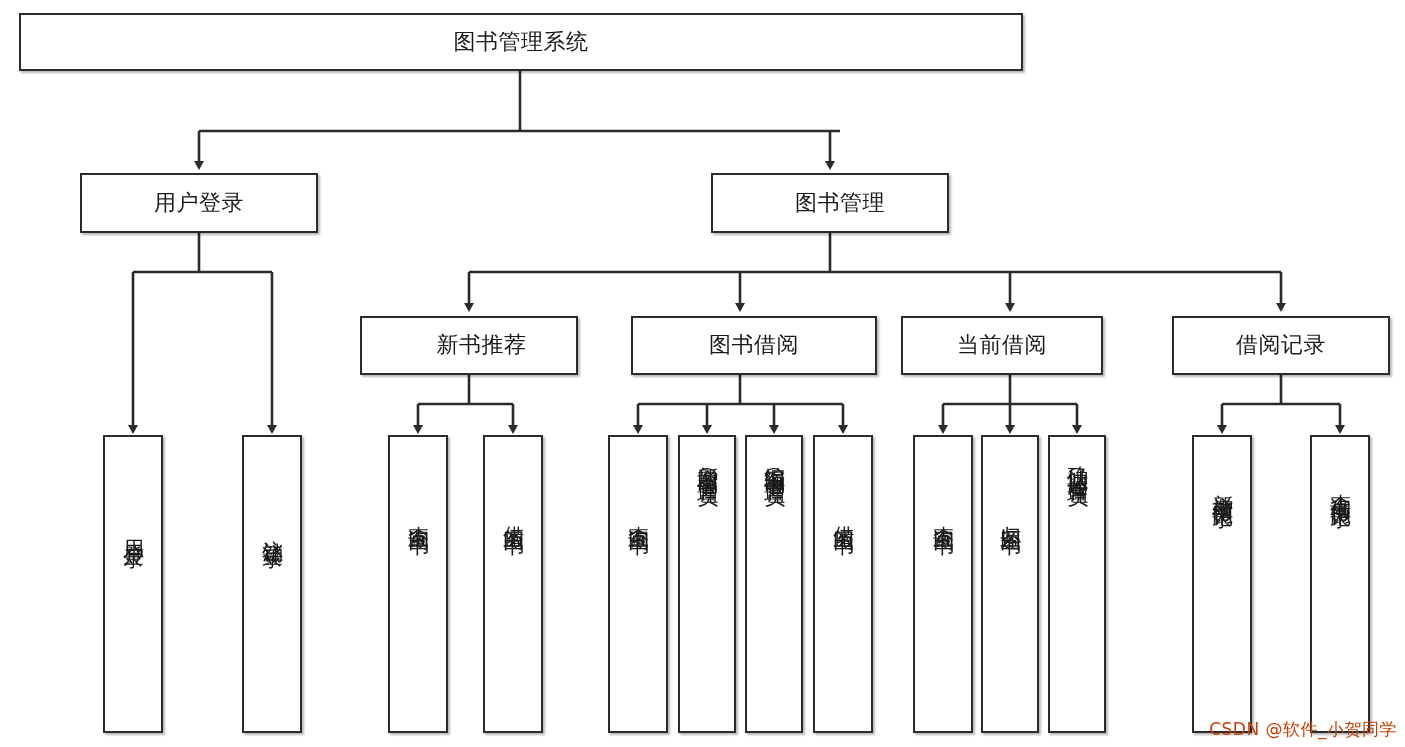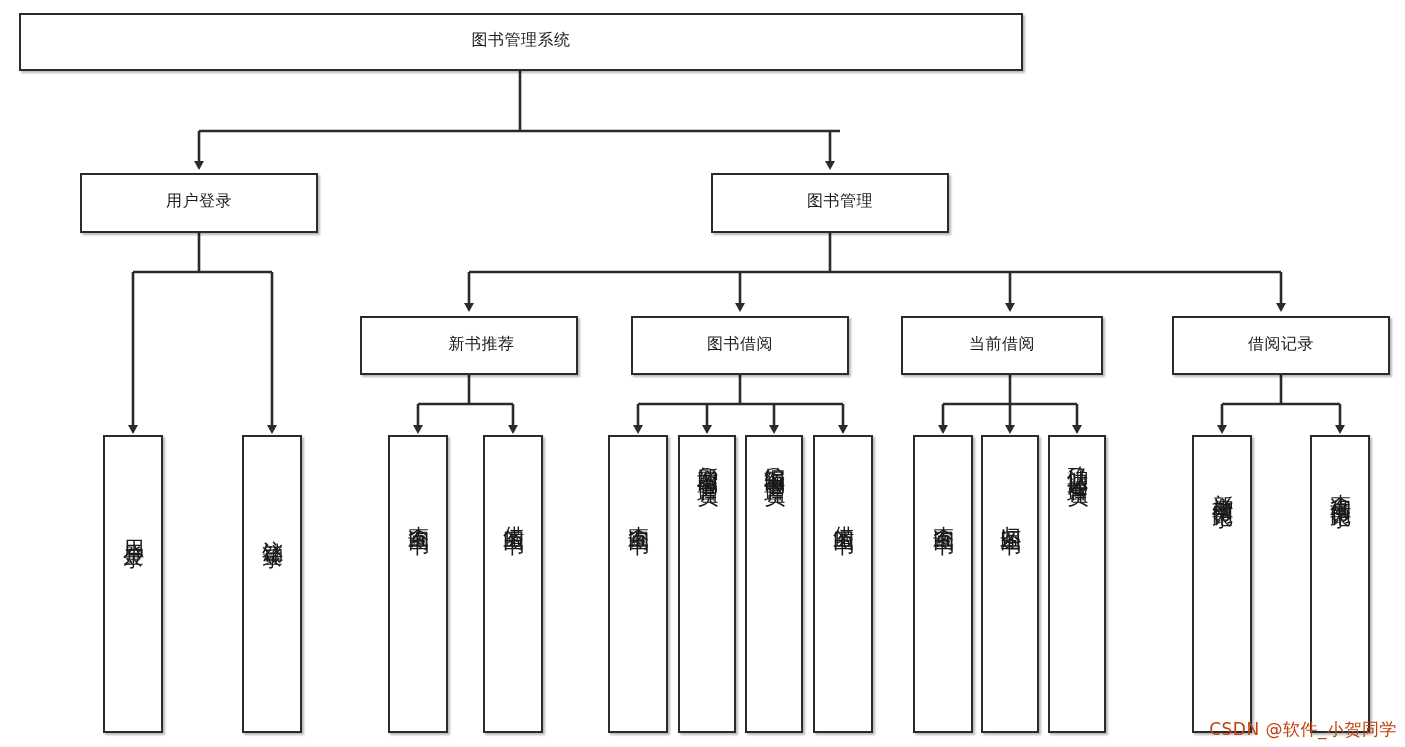--- a/index.html
+++ b/index.html
@@ -30,26 +30,25 @@
     border: 2px solid #2b2b2b;
     box-shadow: 2px 2px 2px rgba(0,0,0,0.28);
     display: flex;
     justify-content: center;
     z-index: 2;
   }
   .node.h {
     align-items: center;
   }
   .node-label-h {
-    font-size: 16px;
+    font-size: 22px;
     color: #1a1a1a;
     line-height: 1.1;
     letter-spacing: 0.5px;
     white-space: nowrap;
-    font-family: Liberation Mono, monospace;
   }
   .node.v {
     align-items: flex-start;
   }
   .node-label-v {
     writing-mode: vertical-rl;
     text-orientation: upright;
     font-size: 21px;
     color: #1a1a1a;
     line-height: 1.22;
@@ -142,21 +141,21 @@
   <div class="node h" style="left:80px; top:173px; width:238px; height:60px;">
     <span class="node-label-h">用户登录</span>
   </div>
   <div class="node h" style="left:711px; top:173px; width:238px; height:60px;padding-left:20px;">
     <span class="node-label-h">图书管理</span>
   </div>
 
   <div class="node h" style="left:360px; top:316px; width:218px; height:59px;padding-left:25px;">
     <span class="node-label-h">新书推荐</span>
   </div>
-  <div class="node h" style="left:631px; top:316px; width:218px; height:59px;">
+  <div class="node h" style="left:631px; top:316px; width:246px; height:59px;">
     <span class="node-label-h">图书借阅</span>
   </div>
   <div class="node h" style="left:901px; top:316px; width:202px; height:59px;">
     <span class="node-label-h">当前借阅</span>
   </div>
   <div class="node h" style="left:1172px; top:316px; width:218px; height:59px;align-items:center;">
     <span class="node-label-h">借阅记录</span>
   </div>
 
   <div class="node v align-low" style="left:103px; top:435px; width:60px; height:298px;">

